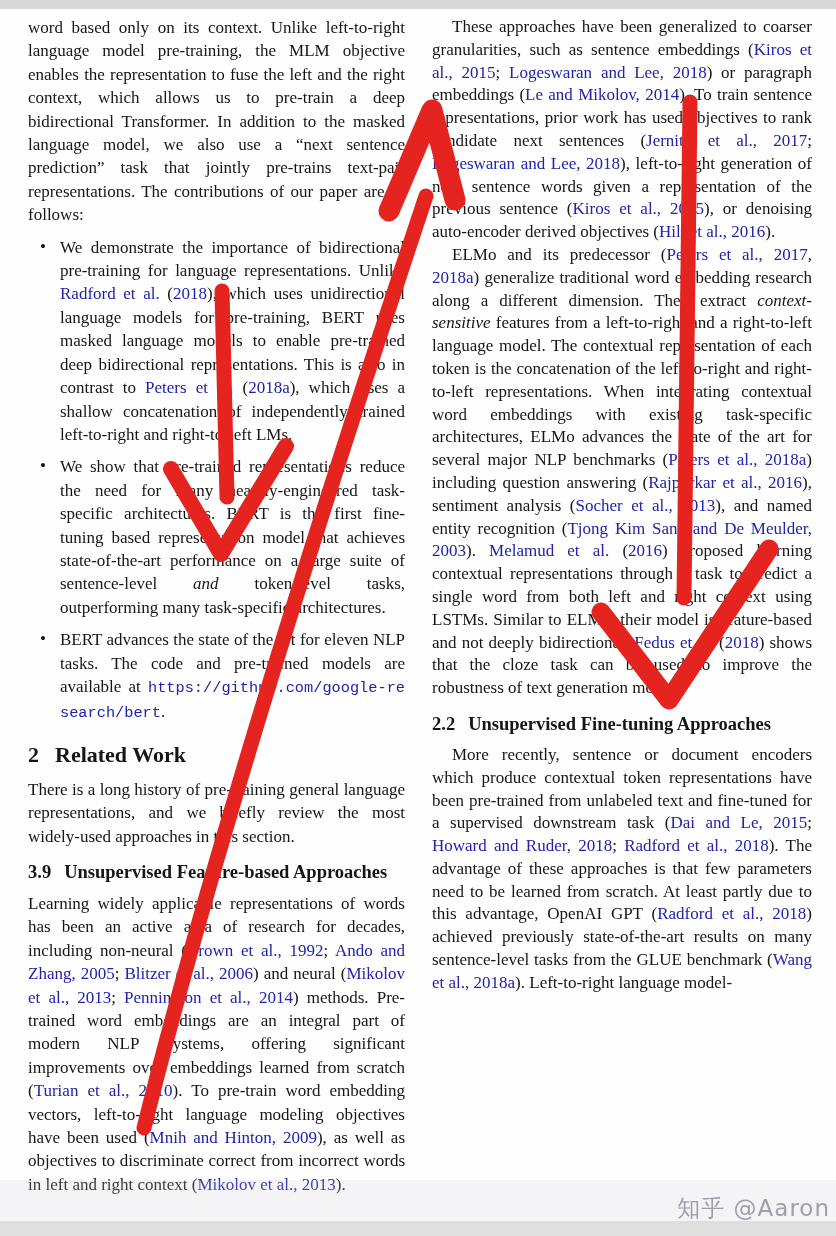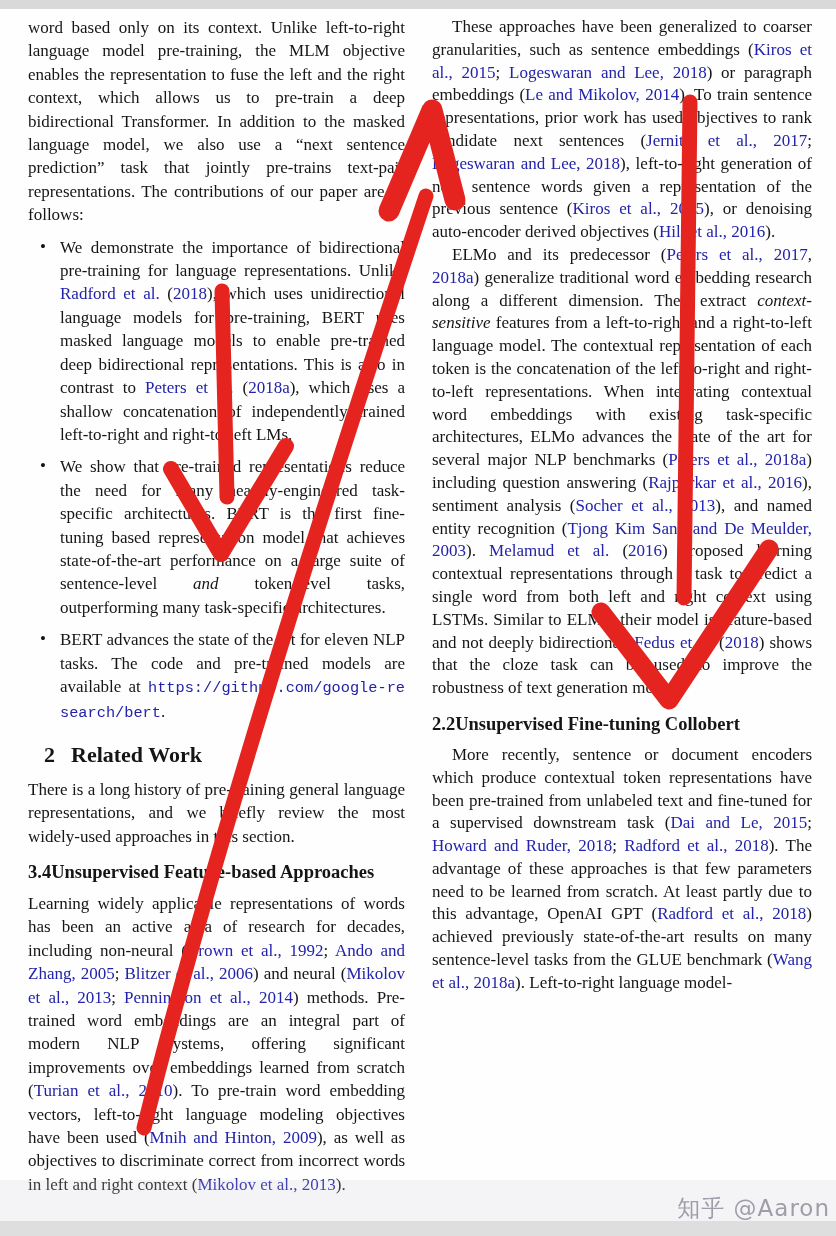--- a/index.html
+++ b/index.html
@@ -16,24 +16,24 @@
 
   .cols{position:absolute;top:16px;left:28px;width:784px;display:flex;z-index:1;}
   .col{box-sizing:border-box;}
   .col.left{width:377px;margin-right:27px;font-size:17px;line-height:23.4px;}
   .col.right{width:380px;font-size:17px;line-height:22.8px;}
   .col p{margin:0;text-align:justify;}
   p.ind{text-indent:20px;}
   ul.contribs{list-style:none;margin:9px 0 0 0;padding:0 0 0 32px;}
   ul.contribs li{position:relative;margin:0 0 9px 0;text-align:justify;}
   ul.contribs li::before{content:"\2022";position:absolute;left:-20px;top:-1px;}
-  h2.sec{font-size:22px;line-height:26px;margin:16px 0 10px 16px;font-weight:bold;}
+  h2.sec{font-size:22px;line-height:26px;margin:16px 0 10px 0;font-weight:bold;}
   h2.sec .hnum{margin-right:16px;}
   h3.subsec{font-size:18.5px;line-height:23px;margin:13px 0 8px 0;font-weight:bold;}
-  h3.subsec .hnum{}
+  h3.subsec .hnum{margin-right:13px;}
   .cite{color:var(--link-blue,#2222aa);}
   .it{font-style:italic;}
   .mono{font-family:"Liberation Mono","DejaVu Sans Mono",monospace;font-size:0.9em;word-break:break-all;}
 
   svg.overlay{position:absolute;inset:0;z-index:4;pointer-events:none;}
   .arrow{stroke:var(--arrow-red,#e52420);fill:none;stroke-linecap:round;stroke-linejoin:round;}
 
   .watermark{
     position:absolute;top:1193px;right:6px;z-index:7;
     font-family:"DejaVu Sans","Liberation Sans",sans-serif;
@@ -56,32 +56,32 @@
         <li>BERT advances the state of the art for eleven NLP tasks. The code and pre-trained models are available at <span class="mono cite">https://github.com/google-research/bert</span>.</li>
       </ul>
 
       <h2 class="sec">
         <span class="hnum">2</span><span>Related Work</span>
       </h2>
 
       <p>There is a long history of pre-training general language representations, and we briefly review the most widely-used approaches in this section.</p>
 
       <h3 class="subsec">
-        <span class="hnum">3.4</span><span>Unsupervised Feature-based Approaches</span>
+        <span class="hnum">3.9</span><span>Unsupervised Feature-based Approaches</span>
       </h3>
 
       <p>Learning widely applicable representations of words has been an active area of research for decades, including non-neural (<span class="cite">Brown et al., 1992</span>; <span class="cite">Ando and Zhang, 2005</span>; <span class="cite">Blitzer et al., 2006</span>) and neural (<span class="cite">Mikolov et al., 2013</span>; <span class="cite">Pennington et al., 2014</span>) methods. Pre-trained word embeddings are an integral part of modern NLP systems, offering significant improvements over embeddings learned from scratch (<span class="cite">Turian et al., 2010</span>). To pre-train word embedding vectors, left-to-right language modeling objectives have been used (<span class="cite">Mnih and Hinton, 2009</span>), as well as objectives to discriminate correct from incorrect words in left and right context (<span class="cite">Mikolov et al., 2013</span>).</p>
     </div>
 
     <div class="col right">
       <p class="ind">These approaches have been generalized to coarser granularities, such as sentence embeddings (<span class="cite">Kiros et al., 2015</span>; <span class="cite">Logeswaran and Lee, 2018</span>) or paragraph embeddings (<span class="cite">Le and Mikolov, 2014</span>). To train sentence representations, prior work has used objectives to rank candidate next sentences (<span class="cite">Jernite et al., 2017</span>; <span class="cite">Logeswaran and Lee, 2018</span>), left-to-right generation of next sentence words given a representation of the previous sentence (<span class="cite">Kiros et al., 2015</span>), or denoising auto-encoder derived objectives (<span class="cite">Hill et al., 2016</span>).</p>
       <p class="ind">ELMo and its predecessor (<span class="cite">Peters et al., 2017</span>, <span class="cite">2018a</span>) generalize traditional word embedding research along a different dimension. They extract <span class="it">context-sensitive</span> features from a left-to-right and a right-to-left language model. The contextual representation of each token is the concatenation of the left-to-right and right-to-left representations. When integrating contextual word embeddings with existing task-specific architectures, ELMo advances the state of the art for several major NLP benchmarks (<span class="cite">Peters et al., 2018a</span>) including question answering (<span class="cite">Rajpurkar et al., 2016</span>), sentiment analysis (<span class="cite">Socher et al., 2013</span>), and named entity recognition (<span class="cite">Tjong Kim Sang and De Meulder, 2003</span>). <span class="cite">Melamud et al.</span> (<span class="cite">2016</span>) proposed learning contextual representations through a task to predict a single word from both left and right context using LSTMs. Similar to ELMo, their model is feature-based and not deeply bidirectional. <span class="cite">Fedus et al.</span> (<span class="cite">2018</span>) shows that the cloze task can be used to improve the robustness of text generation models.</p>
 
       <h3 class="subsec">
-        <span class="hnum">2.2</span><span>Unsupervised Fine-tuning Collobert</span>
+        <span class="hnum">2.2</span><span>Unsupervised Fine-tuning Approaches</span>
       </h3>
 
       <p class="ind">More recently, sentence or document encoders which produce contextual token representations have been pre-trained from unlabeled text and fine-tuned for a supervised downstream task (<span class="cite">Dai and Le, 2015</span>; <span class="cite">Howard and Ruder, 2018</span>; <span class="cite">Radford et al., 2018</span>). The advantage of these approaches is that few parameters need to be learned from scratch. At least partly due to this advantage, OpenAI GPT (<span class="cite">Radford et al., 2018</span>) achieved previously state-of-the-art results on many sentence-level tasks from the GLUE benchmark (<span class="cite">Wang et al., 2018a</span>). Left-to-right language model-</p>
     </div>
 
   </div>
 
   <svg class="overlay" width="836" height="1236" viewBox="0 0 836 1236">
     <g>
       <path class="arrow" d="M 222 291 L 227 497" stroke-width="15"></path>

